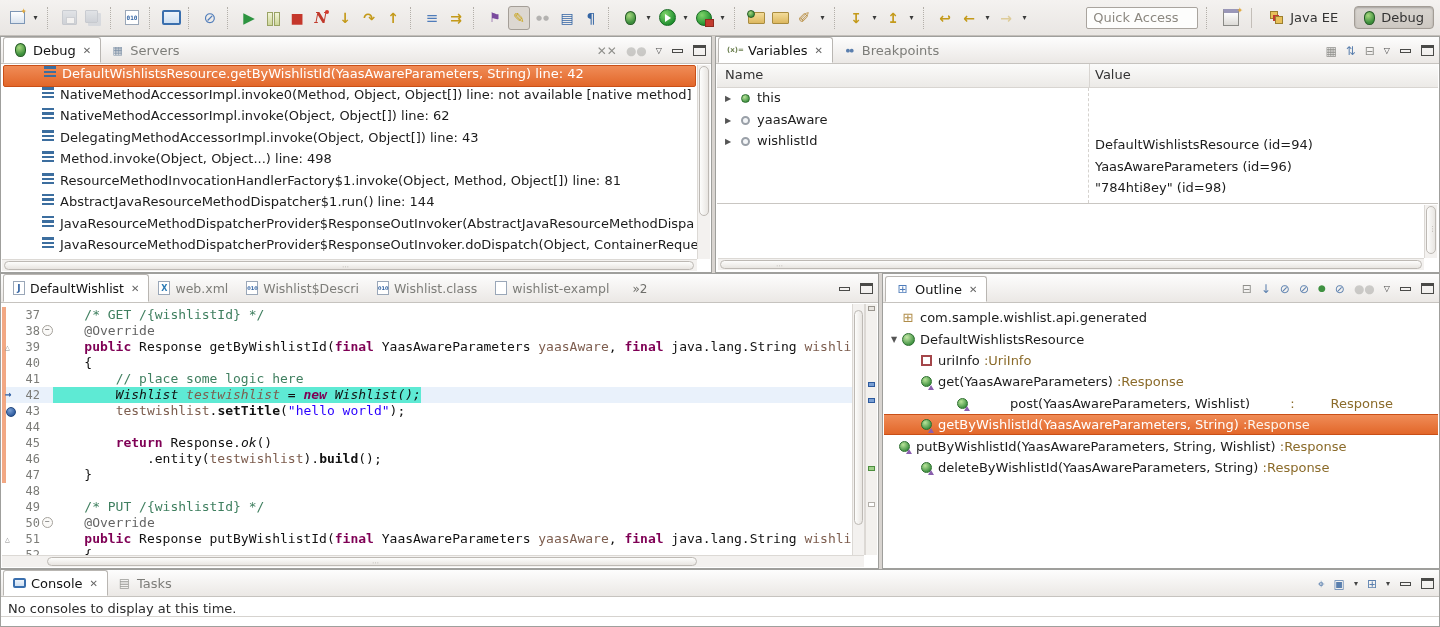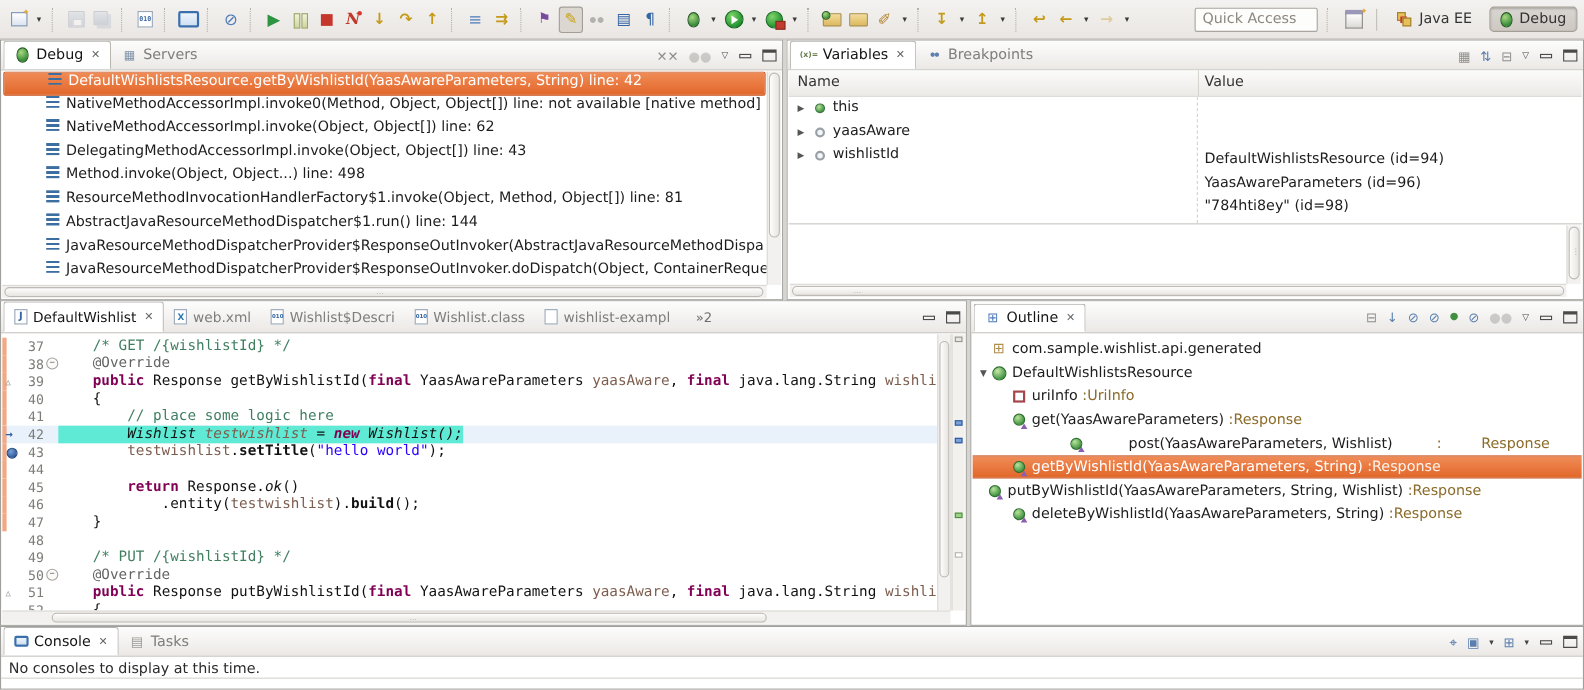--- a/index.html
+++ b/index.html
@@ -617,21 +617,21 @@
         <span class="otype">&nbsp;: </span>
         <span class="otype">UriInfo</span>
       </div>
       <div class="orow" style="padding-left: 22px; text-align: center;">
         <span class="oexp"></span>
         <span class="oi oi-method-public-override"></span>
         <span>get(YaasAwareParameters)</span>
         <span class="otype">&nbsp;: </span>
         <span class="otype">Response</span>
       </div>
-      <div class="orow" style="padding-left: 38px; gap: 36px;">
+      <div class="orow" style="padding-left: 22px; gap: 36px;">
         <span class="oexp"></span>
         <span class="oi oi-method-public-override"></span>
         <span>post(YaasAwareParameters, Wishlist)</span>
         <span class="otype">&nbsp;: </span>
         <span class="otype">Response</span>
       </div>
       <div class="orow selected" style="padding-left: 22px;">
         <span class="oexp"></span>
         <span class="oi oi-method-public-override"></span>
         <span>getByWishlistId(YaasAwareParameters, String)</span>

